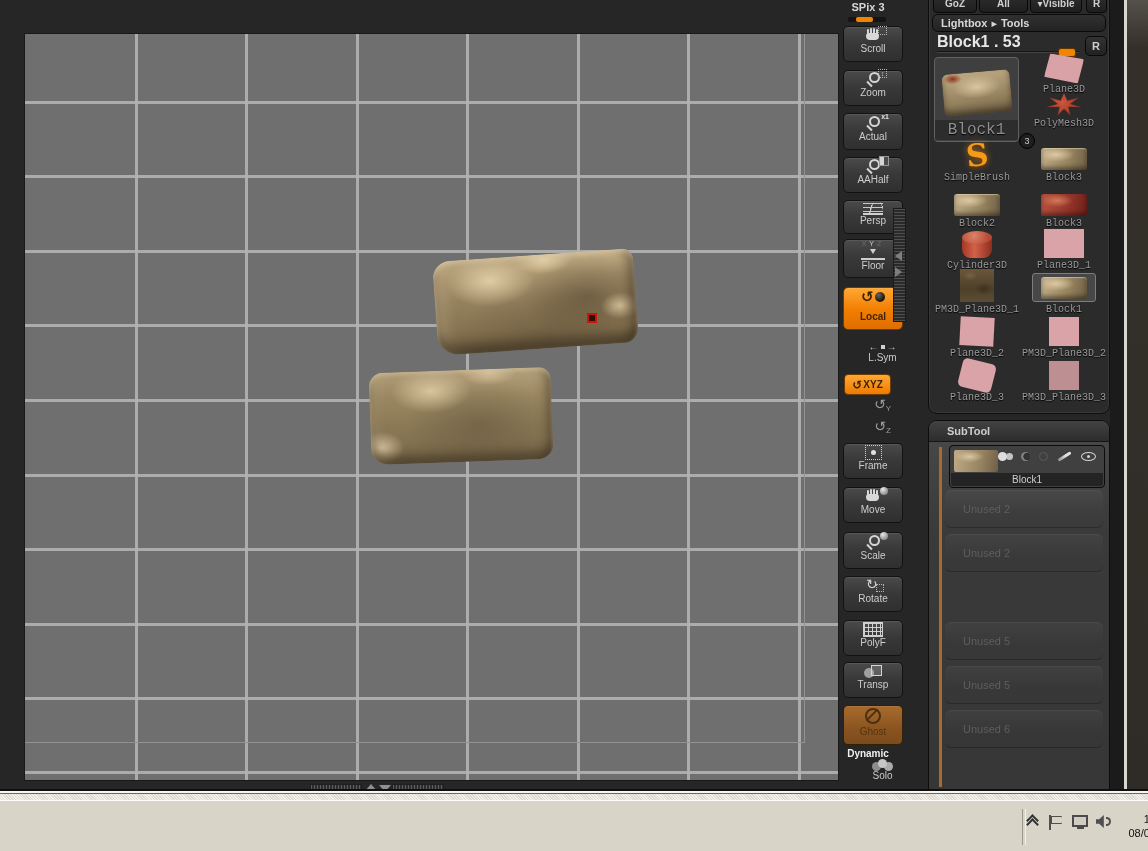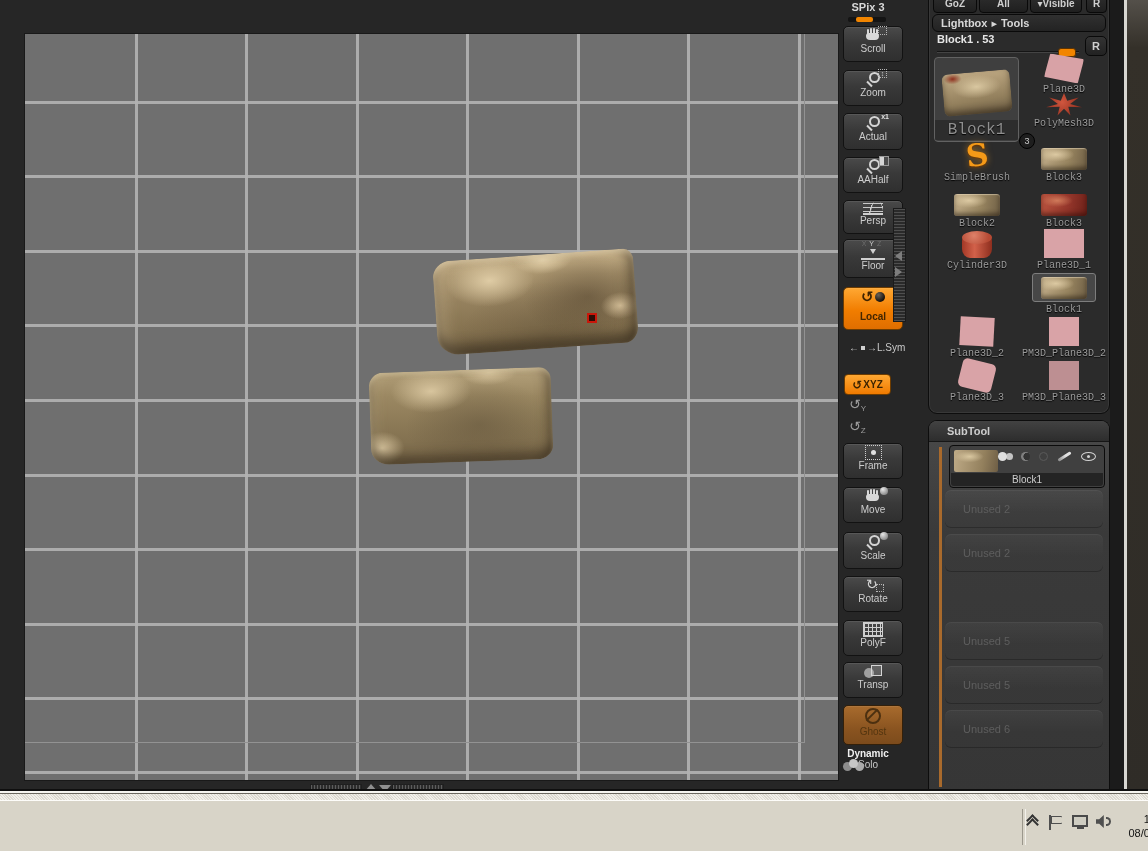--- a/index.html
+++ b/index.html
@@ -51,21 +51,21 @@
   .spix-track{position:absolute;left:7px;top:17px;width:38px;height:5px;background:#141414;border-radius:2px;}
   .spix-handle{position:absolute;left:8px;top:0;width:17px;height:5px;background:#f28500;border-radius:2px;}
   .btn{position:absolute;left:2px;width:60px;background:linear-gradient(180deg,#4a4a4a,#393939 45%,#2f2f2f);
        border:1px solid #121212;border-radius:5px;box-shadow:inset 0 1px 0 rgba(255,255,255,.08);
        color:#cdcdcd;font-size:10px;display:flex;flex-direction:column;align-items:center;
        box-sizing:border-box;padding-bottom:7px;}
   .btn .ic{flex:1;display:flex;align-items:center;justify-content:center;width:100%;}
   .btn.orange{background:linear-gradient(180deg,#ffa833,#f17d00 55%,#df6e00);border-color:#6e3c00;color:#43260x0;}
   .btn.orange{color:#432600;font-weight:bold;}
   .btn.brown{background:linear-gradient(180deg,#a86b2d,#8a5420 60%,#7c4b1c);border-color:#33200a;color:#53350f;}
-  .flat{position:absolute;left:8px;width:47px;display:flex;flex-direction:row;align-items:center;color:#c9c9c9;font-size:10px;}
+  .flat{position:absolute;left:18px;width:47px;display:flex;flex-direction:column;align-items:center;color:#c9c9c9;font-size:10px;}
   .pill{position:absolute;left:3px;width:45px;height:19px;border-radius:4px;border:1px solid #6e3c00;
         background:linear-gradient(180deg,#ffa833,#ef7a00);display:flex;align-items:center;justify-content:center;
         color:#3c2300;font-weight:bold;font-size:10px;}
   .dyn{position:absolute;left:0;width:54px;text-align:center;color:#efefef;font-size:10px;font-weight:bold;}
 
   
   .hand{position:relative;width:14px;height:12px;}
   .hand::before{content:"";position:absolute;left:1px;top:0;width:2px;height:6px;background:#d8d8d8;border-radius:1px;
                 box-shadow:3px -1px 0 #d8d8d8,6px -1px 0 #d8d8d8,9px 0 0 #d8d8d8;}
   .hand::after{content:"";position:absolute;left:0;top:4px;width:13px;height:7px;background:#d8d8d8;border-radius:3px 3px 4px 4px;}
@@ -121,21 +121,21 @@
   .vtri-r{border-left:7px solid #7d7d7d;}
 
   
   .palette{position:absolute;left:928px;top:-10px;width:182px;height:424px;background:#2b2b2b;
        border:1px solid #0d0d0d;border-radius:9px;box-shadow:0 0 0 1px #383838 inset;box-sizing:border-box;}
   .pbtn{position:absolute;height:20px;background:linear-gradient(180deg,#2f2f2f,#1f1f1f);border:1px solid #090909;
        border-radius:4px;color:#cfcfcf;font-size:10px;font-weight:bold;display:flex;align-items:center;justify-content:center;box-sizing:border-box;}
   .lightbox{position:absolute;left:3px;top:23px;width:174px;height:18px;border-radius:6px;border:1px solid #0a0a0a;
        background:linear-gradient(180deg,#303030,#232323);color:#d8d8d8;font-size:11px;font-weight:bold;
        display:flex;align-items:center;padding-left:8px;box-sizing:border-box;gap:4px;}
-  .tool-title{position:absolute;left:8px;top:42px;color:#e6e6e6;font-size:11px;font-weight:bold;}
+  .tool-title{position:absolute;left:8px;top:42px;color:#e6e6e6;font-size:16px;font-weight:bold;}
   .tslider{position:absolute;left:8px;top:60px;width:142px;height:1px;background:#151515;box-shadow:0 1px 0 rgba(255,255,255,.12);}
   .thandle{position:absolute;left:121px;top:-3px;width:16px;height:7px;background:#f28500;border-radius:3px;border:1px solid #5e3300;}
   .rbtn{position:absolute;left:156px;top:45px;width:22px;height:20px;border-radius:5px;border:1px solid #090909;
        background:linear-gradient(180deg,#333,#222);color:#cfcfcf;font-size:11px;font-weight:bold;
        display:flex;align-items:center;justify-content:center;box-sizing:border-box;}
   .cell{position:absolute;width:86px;display:flex;flex-direction:column;align-items:center;justify-content:flex-end;
        color:#9a9a9a;font-size:10px;}
   .tname{display:block;margin-top:2px;text-shadow:0 1px 1px #000;white-space:nowrap;font-family:Liberation Mono, monospace;}
   .bigcell{position:absolute;left:5px;top:66px;width:85px;height:85px;background:#3f3f3f;border:1px solid #626262;
        border-radius:4px;box-sizing:border-box;overflow:hidden;}
@@ -465,20 +465,24 @@
 
     <div class="cell" style="left:5px;top:238px;height:42px">
       <span class="th th-red-cylinder"></span>
       <span class="tname">Cylinder3D</span>
     </div>
     <div class="cell" style="left:92px;top:238px;height:42px">
       <span class="th th-pink-square"></span>
       <span class="tname">Plane3D_1</span>
     </div>
 
+    <div class="cell" style="left:5px;top:278px;height:46px">
+      <span class="th th-brown-texture"></span>
+      <span class="tname">PM3D_Plane3D_1</span>
+    </div>
     <div class="cell" style="left:92px;top:282px;height:42px">
       <span class="selwrap">
           <span class="th th-brick"></span>
         </span>
       <span class="tname">Block1</span>
     </div>
 
     <div class="cell" style="left:5px;top:326px;height:42px">
       <span class="th th-pink-square-small"></span>
       <span class="tname">Plane3D_2</span>

